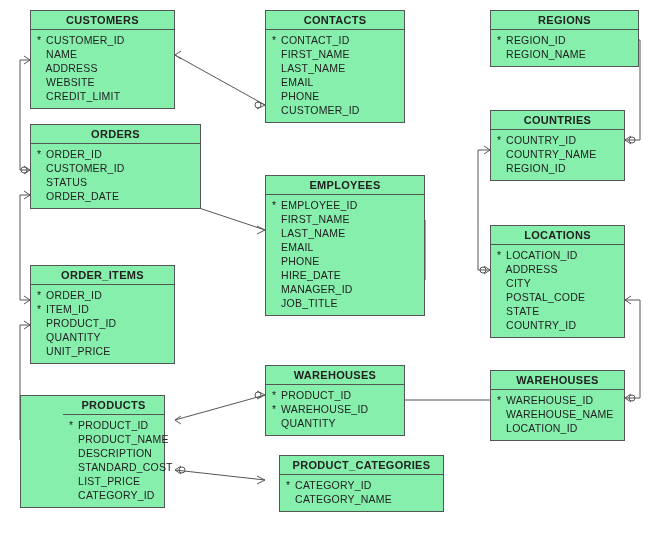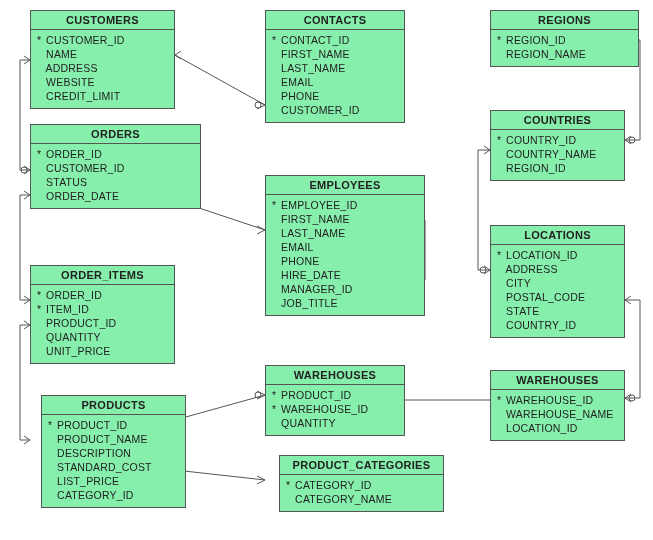--- a/index.html
+++ b/index.html
@@ -195,21 +195,21 @@
   <div class="fields">
       <div class="field"><span class="pk">*</span><span> LOCATION_ID</span></div>
       <div class="field"><span class="pk"></span><span> ADDRESS</span></div>
       <div class="field"><span class="pk"></span><span> CITY</span></div>
       <div class="field"><span class="pk"></span><span> POSTAL_CODE</span></div>
       <div class="field"><span class="pk"></span><span> STATE</span></div>
       <div class="field"><span class="pk"></span><span> COUNTRY_ID</span></div>
     </div>
 </div>
 
-<div class="entity" style="left:41px; top:395px; width:145px;">
+<div class="entity" style="left:20px; top:395px; width:145px;padding-left:42px;">
   <div class="title">PRODUCTS</div>
   <div class="fields">
       <div class="field"><span class="pk">*</span><span> PRODUCT_ID</span></div>
       <div class="field"><span class="pk"></span><span> PRODUCT_NAME</span></div>
       <div class="field"><span class="pk"></span><span> DESCRIPTION</span></div>
       <div class="field"><span class="pk"></span><span> STANDARD_COST</span></div>
       <div class="field"><span class="pk"></span><span> LIST_PRICE</span></div>
       <div class="field"><span class="pk"></span><span> CATEGORY_ID</span></div>
     </div>
 </div>

